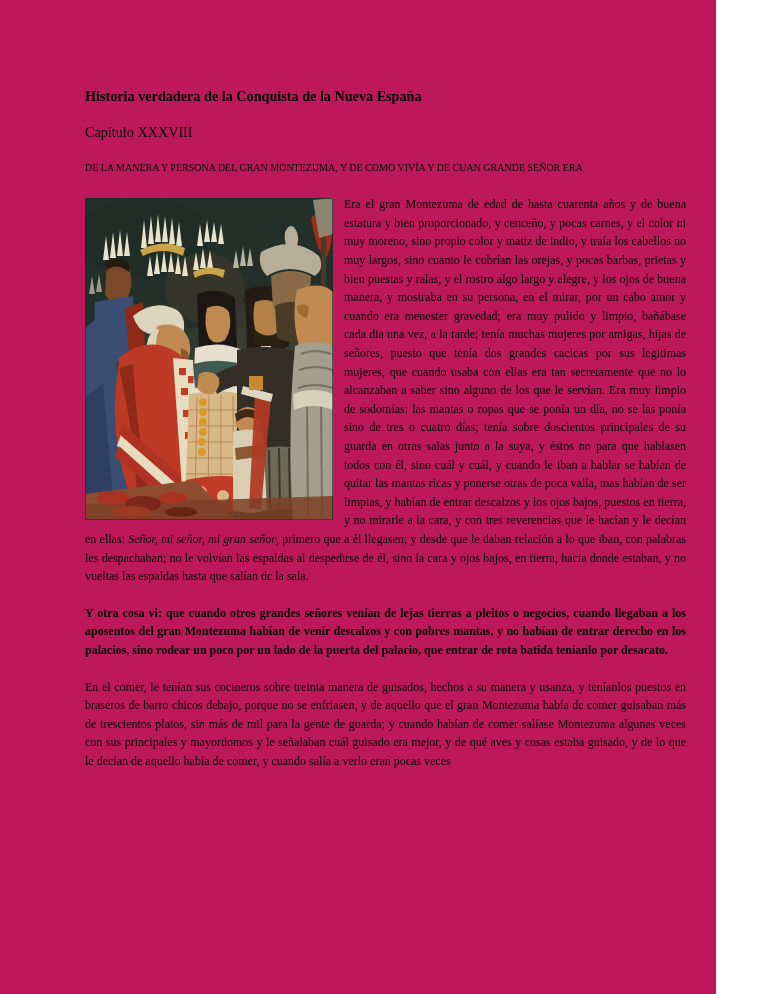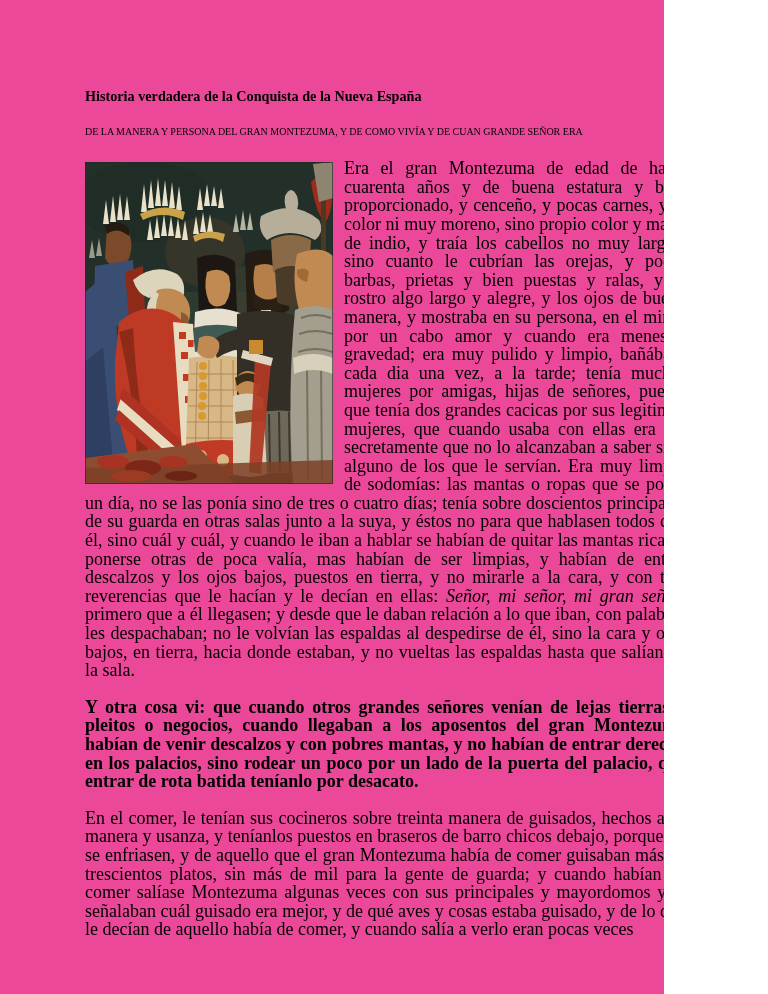--- a/index.html
+++ b/index.html
@@ -1,19 +1,19 @@
 <!DOCTYPE html>
 <html><head>
 <meta charset="utf-8">
 <style>
   html,body{margin:0;padding:0;background:#ffffff;}
   .page{
     position:relative;
-    width:664px;height:994px;
-    background:#ec4899;
+    width:716px;height:994px;
+    background:#be185d;
     font-family:"Liberation Serif","DejaVu Serif",serif;
     color:#000;
     overflow:hidden;
   }
   .content{
     position:absolute;
     left:85px;top:87px;
     width:601px;
   }
   .doc-title,.doc-author{
@@ -27,41 +27,42 @@
     line-height:18.6px;
     margin:0 0 17.5px 0;
   }
   .doc-heading{
     font-size:10px;
     line-height:18.6px;
     margin:0 0 17.5px 0;
     text-align:justify;
   }
   p.body-par{
-    font-size:18px;
+    font-size:12px;
     line-height:18.6px;
     margin:0 0 18px 0;
     text-align:justify;
   }
   p.body-par .it{font-style:italic;}
   .illustration{
     float:left;
     width:248px;height:322px;
     margin:3px 11px 5px 0;
     background:#2c3a30;
   }
   .illustration svg{display:block;width:248px;height:322px;}
 </style>
 </head>
 <body>
 
 <div class="page">
   <div class="content">
 
     <p class="doc-title">Historia verdadera de la Conquista de la Nueva España</p>
+    <p class="doc-chapter">Capítulo XXXVIII</p>
     <p class="doc-heading">DE LA MANERA Y PERSONA DEL GRAN MONTEZUMA, Y DE COMO VIVÍA Y DE CUAN GRANDE SEÑOR ERA</p>
 
     <p class="body-par">
       <span class="illustration" style="display:block;float:left;">
         <svg viewBox="0 0 248 322" preserveAspectRatio="none">
 
           <rect x="0" y="0" width="248" height="322" fill="#2c3a30"></rect>
           <rect x="0" y="0" width="248" height="130" fill="#23302a"></rect>
           <ellipse cx="60" cy="40" rx="70" ry="40" fill="#1f2c26" opacity="0.7"></ellipse>
           <ellipse cx="180" cy="170" rx="60" ry="70" fill="#4a4434" opacity="0.45"></ellipse>

